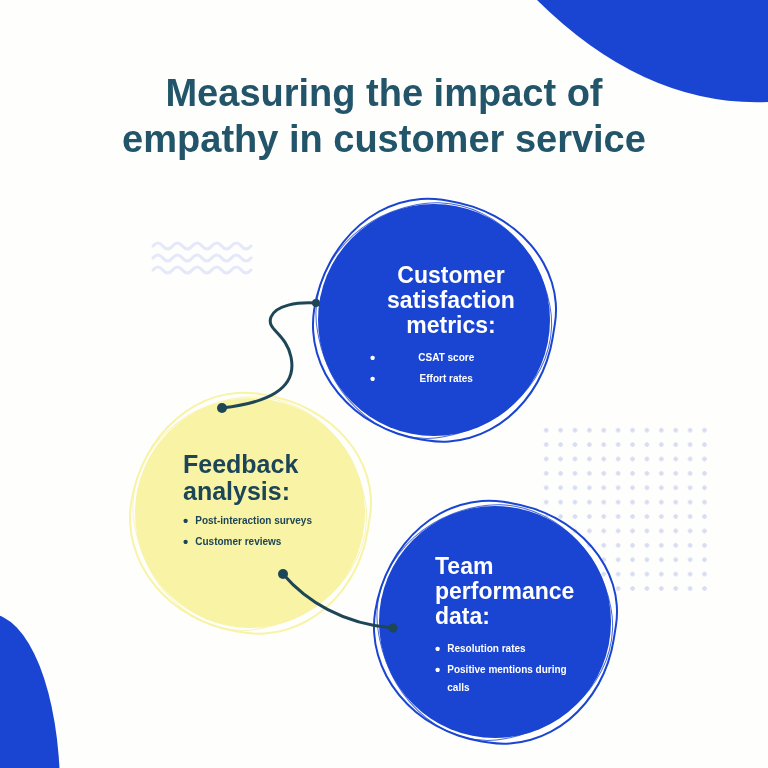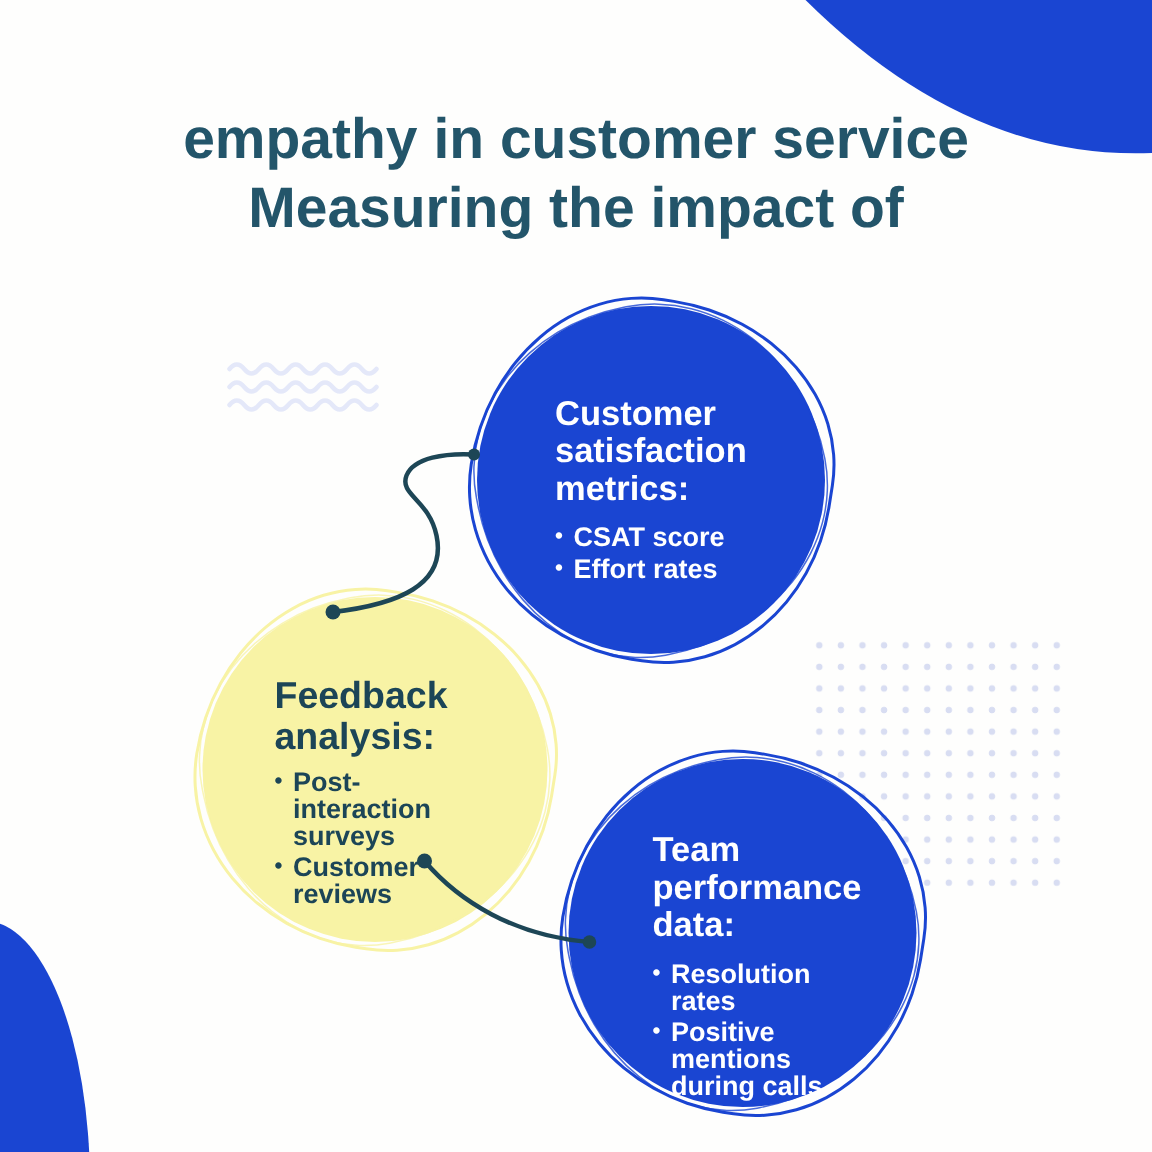--- a/index.html
+++ b/index.html
@@ -25,32 +25,32 @@
   
   .circle{position:absolute;border-radius:50%;background:var(--fill);z-index:2;}
   .circle::before{
     content:"";position:absolute;inset:-5px;border:2.5px solid var(--fill);
     border-radius:47% 53% 46% 54%/55% 45% 52% 48%;transform:rotate(9deg);
   }
   .circle::after{
     content:"";position:absolute;inset:-1px;border:1.5px solid var(--fill);
     border-radius:52% 48% 55% 45%/46% 54% 47% 53%;transform:rotate(-11deg);opacity:.8;
   }
-  .c1{left:318px;top:204px;width:232px;height:232px;--fill:#1a45d2;color:#ffffff;}
+  .c1{left:318px;top:204px;width:232px;height:232px;--fill:#1a45d2;color:#ffffff;text-align:center;}
   .c2{left:135px;top:398px;width:230px;height:230px;--fill:#f8f3a5;color:#1c4557;}
   .c3{left:379px;top:506px;width:232px;height:232px;--fill:#1a45d2;color:#ffffff;}
   .content{position:absolute;z-index:3;}
   .c1 .content{left:52px;top:59px;width:162px;}
   .c2 .content{left:48px;top:53px;width:146px;}
   .c3 .content{left:56px;top:48px;width:164px;}
   .circle h2{margin:0;font-size:23px;line-height:25px;font-weight:bold;letter-spacing:0;}
   .c2 h2{font-size:25px;line-height:27px;}
   .bullets{margin-top:11px;}
   .c2 .bullets{margin-top:7px;}
-  .bullet{display:flex;font-size:18px;line-height:18px;font-weight:bold;margin-top:3px;}
+  .bullet{display:flex;font-size:10px;line-height:18px;font-weight:bold;margin-top:3px;}
   .bullet::before{content:"\2022";margin-right:7px;font-size:15px;line-height:17px;}
   .bullet span{flex:1;max-width:128px;}
   
   .connectors{position:absolute;left:0;top:0;z-index:4;pointer-events:none;}
 </style>
 </head>
 <body>
 
 <div class="canvas">
 
@@ -63,22 +63,22 @@
     <g fill="none" stroke="#e4e8f9" stroke-width="3" stroke-linecap="round">
       <path d="M3,8 q4.9,-6 9.8,0 t9.8,0 t9.8,0 t9.8,0 t9.8,0 t9.8,0 t9.8,0 t9.8,0 t9.8,0 t9.8,0"></path>
       <path d="M3,20 q4.9,-6 9.8,0 t9.8,0 t9.8,0 t9.8,0 t9.8,0 t9.8,0 t9.8,0 t9.8,0 t9.8,0 t9.8,0"></path>
       <path d="M3,32 q4.9,-6 9.8,0 t9.8,0 t9.8,0 t9.8,0 t9.8,0 t9.8,0 t9.8,0 t9.8,0 t9.8,0 t9.8,0"></path>
     </g>
   </svg>
 
   <div class="dot-grid"></div>
 
   <h1 class="title" style="margin:0;">
+    <div>Measuring the impact of</div>
     <div>empathy in customer service</div>
-    <div>Measuring the impact of</div>
   </h1>
 
   <div class="circle c1">
     <div class="content">
       <h2>Customer satisfaction metrics:</h2>
       <div class="bullets">
         <div class="bullet">
           <span>CSAT score</span>
         </div>
         <div class="bullet">

